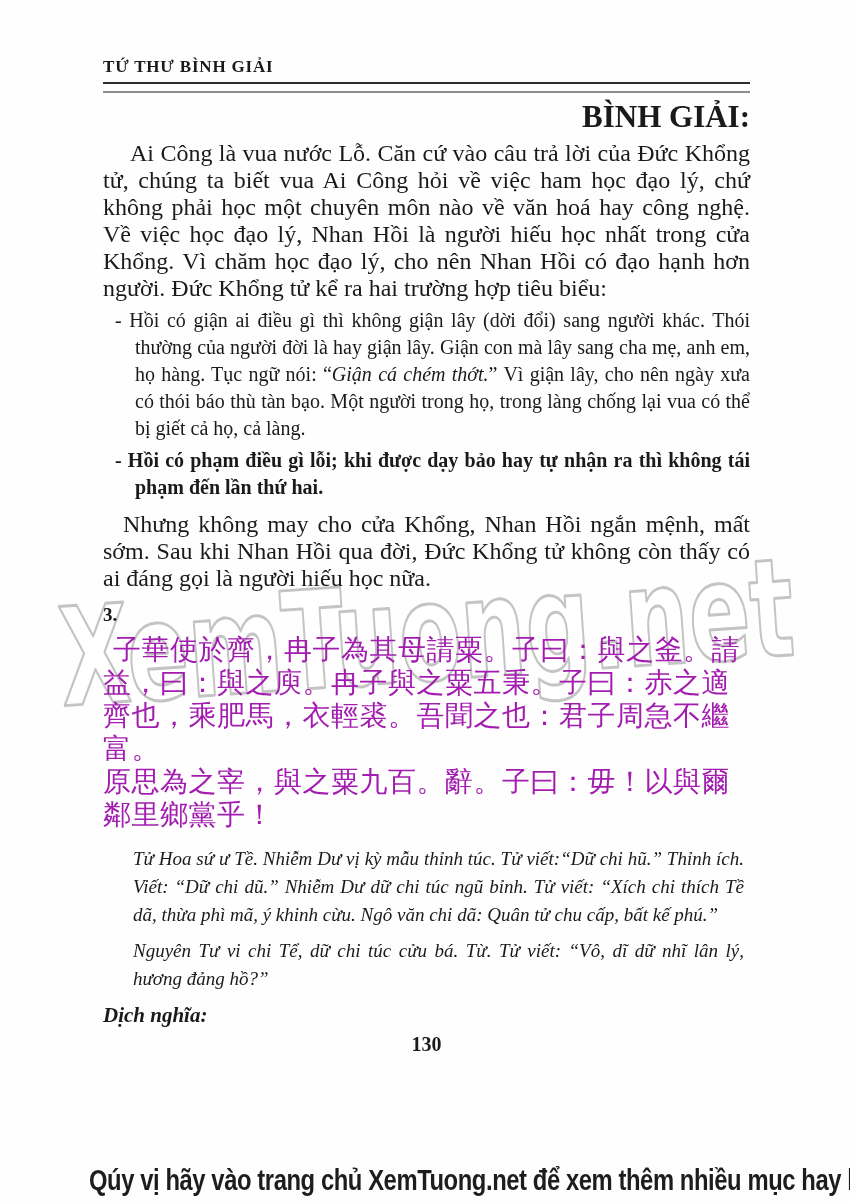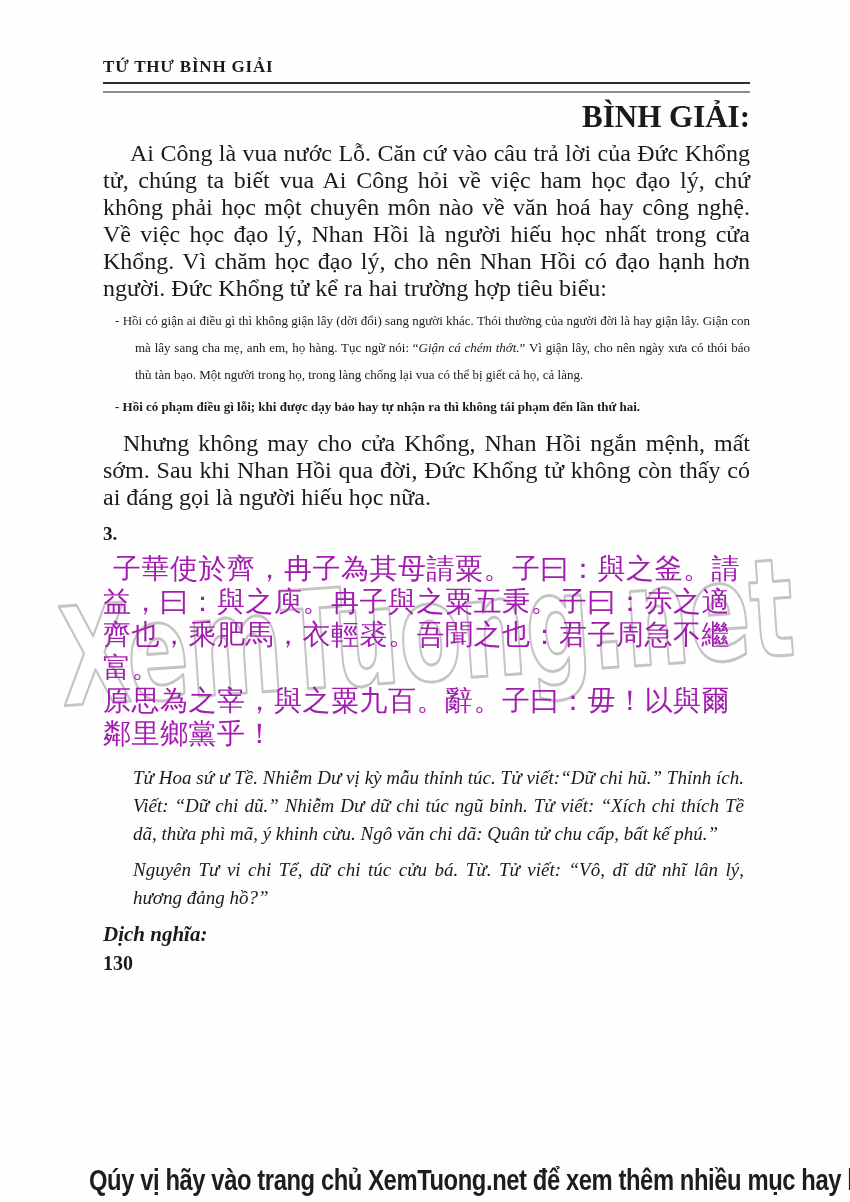--- a/index.html
+++ b/index.html
@@ -56,21 +56,21 @@
     font-size: 24px;
     line-height: 27px;
     text-align: justify;
   }
   .indent-lg { text-indent: 27px; }
   .indent-md { text-indent: 20px; }
   .bullet {
     margin: 5px 0 0 6px;
     padding-left: 26px;
     text-indent: -20px;
-    font-size: 13px;
+    font-size: 20px;
     line-height: 27px;
     text-align: justify;
   }
   .bullet.second { margin-top: 5px; font-weight: bold; }
   .quote-italic { font-style: italic; }
   .section-number {
     margin-top: 12px;
     font-size: 19px;
     font-weight: bold;
     line-height: 22px;
@@ -103,20 +103,21 @@
     margin: 8px 0 0 30px;
     font-size: 19px;
     line-height: 28px;
     font-style: italic;
     text-align: justify;
   }
   .page-number {
     margin-top: 6px;
     font-size: 20px;
     font-weight: bold;
+    text-align: center;
   }
   .footer-bar {
     position: absolute;
     left: 0;
     bottom: 2px;
     width: 850px;
     text-align: center;
     z-index: 3;
   }
   .footer-inner {

